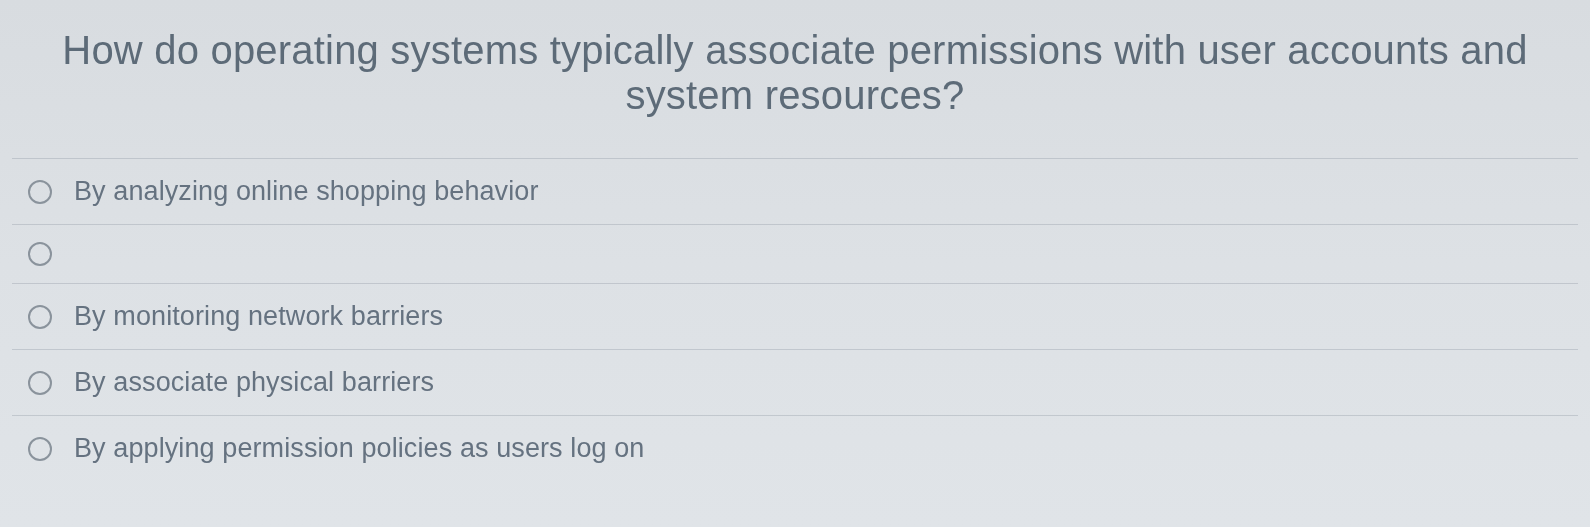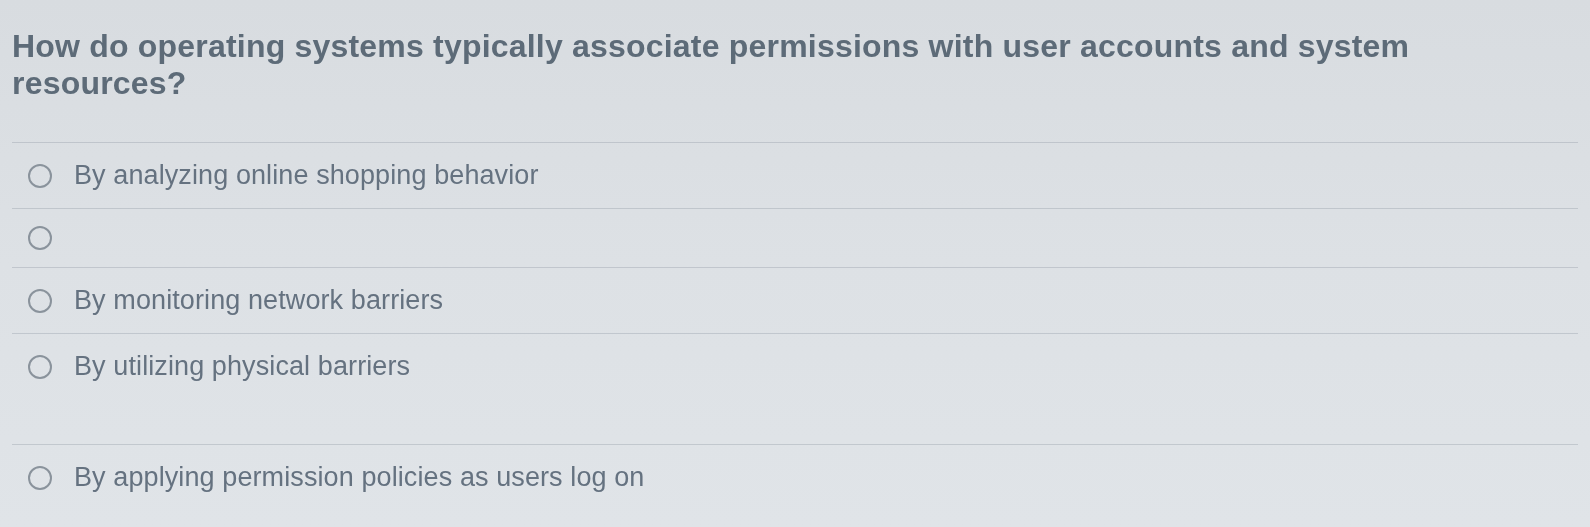--- a/index.html
+++ b/index.html
@@ -12,40 +12,40 @@
       background: linear-gradient(180deg, #d8dce0 0%, #dde1e5 50%, #e0e4e8 100%);
       width: 1590px;
       height: 527px;
       overflow: hidden;
       color: #5a6570;
     }
     .quiz-container {
       padding: 18px 12px 0 12px;
     }
     .question-text {
-      font-size: 32px;
-      font-weight: 700;
+      font-size: 40px;
+      font-weight: 400;
       color: #5d6b78;
       padding: 10px 0 40px 0;
       letter-spacing: 0.2px;
+      text-align: center;
     }
     .options-list {
       display: flex;
       flex-direction: column;
     }
     .option-row {
       display: flex;
       align-items: center;
       padding: 17px 12px 17px 16px;
       border-top: 1px solid rgba(140, 150, 160, 0.35);
       cursor: pointer;
     }
     .option-row:last-child {
       border-bottom: none;
-      margin-top: 45px;
     }
     .radio-circle {
       width: 24px;
       height: 24px;
       border: 2px solid #8a939c;
       border-radius: 50%;
       margin-right: 22px;
       flex-shrink: 0;
       background: transparent;
     }
@@ -68,20 +68,20 @@
     </div>
     <div class="option-row">
       <span class="radio-circle"></span>
     </div>
     <div class="option-row">
       <span class="radio-circle"></span>
       <span class="option-label">By monitoring network barriers</span>
     </div>
     <div class="option-row">
       <span class="radio-circle"></span>
-      <span class="option-label">By utilizing physical barriers</span>
+      <span class="option-label">By associate physical barriers</span>
     </div>
     <div class="option-row">
       <span class="radio-circle"></span>
       <span class="option-label">By applying permission policies as users log on</span>
     </div>
   </div>
 </div>
 
 </body></html>

